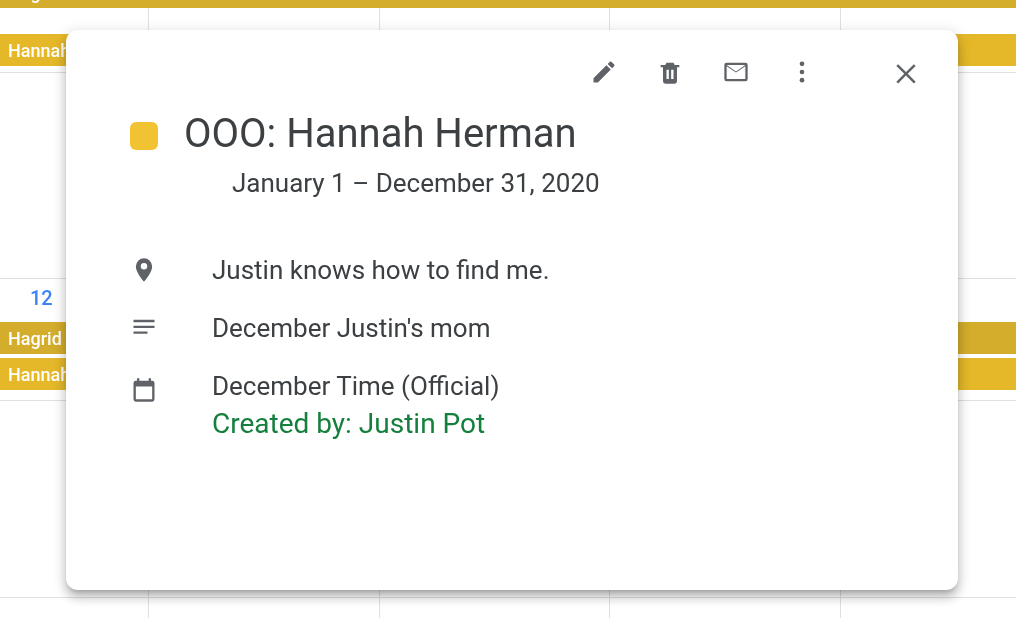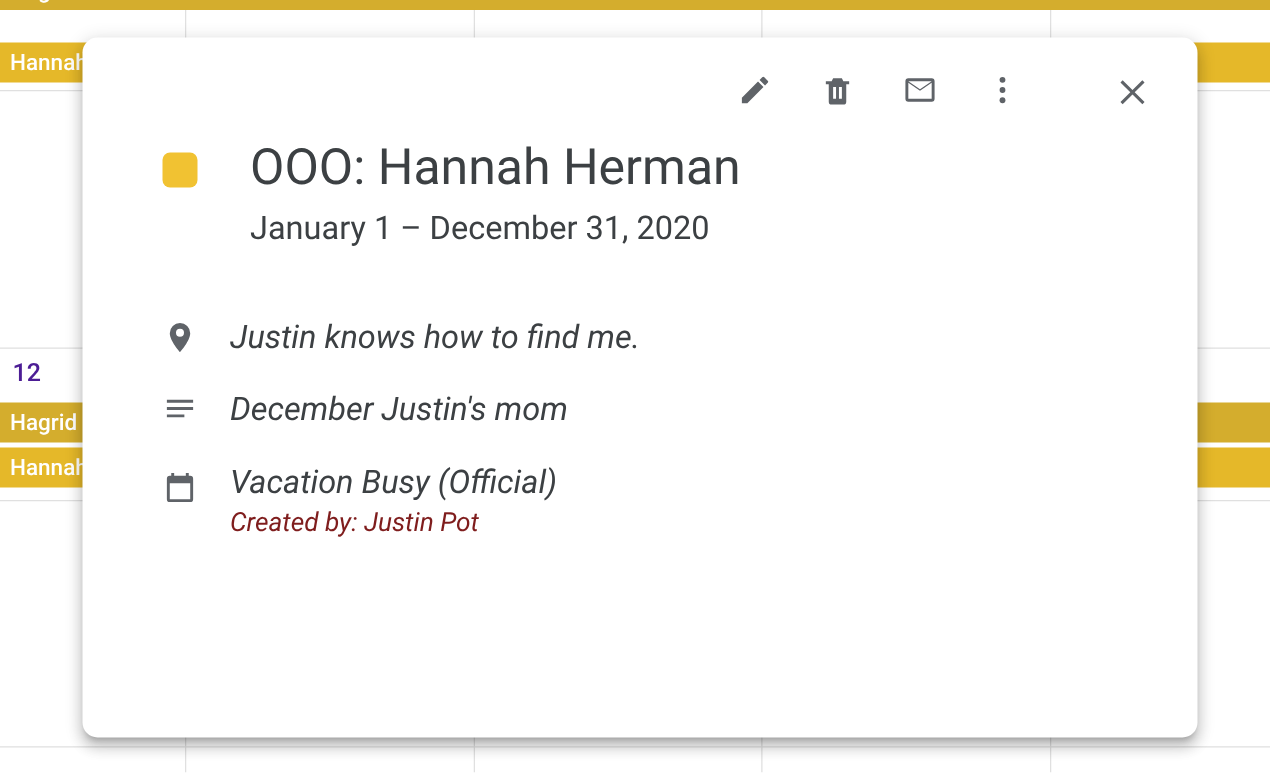--- a/index.html
+++ b/index.html
@@ -29,23 +29,23 @@
       align-items: center;
       padding: 0 8px;
       color: #fff;
       font-size: 18px;
       font-weight: 500;
       white-space: nowrap;
       overflow: hidden;
     }
     .time-label {
       position: absolute;
-      left: 10px;
+      left: 30px;
       font-size: 20px;
-      color: #4c1d95;
+      color: #3b82f6;
       font-weight: 500;
     }
     .popup {
       position: absolute;
       left: 66px;
       top: 30px;
       width: 892px;
       height: 560px;
       background: #fff;
       border-radius: 12px;
@@ -71,21 +71,21 @@
     }
     .icon-btn svg { width: 28px; height: 28px; fill: #5f6368; }
     .close-btn { margin-left: 38px; }
     .close-btn svg { width: 30px; height: 30px; }
 
     .popup-body { padding: 0 28px 0 56px; }
 
     .title-row {
       display: flex;
       align-items: flex-start;
-      gap: 42px;
+      gap: 26px;
       margin-top: 8px;
     }
     .color-chip {
       width: 28px;
       height: 28px;
       background: #f1c232;
       border-radius: 6px;
       margin-top: 12px;
       flex-shrink: 0;
     }
@@ -94,47 +94,47 @@
       font-size: 40px;
       color: #3c4043;
       font-weight: 400;
       line-height: 1.2;
       font-family: 'Google Sans', Roboto, Arial, sans-serif;
     }
     .event-date {
       font-size: 26px;
       color: #3c4043;
       margin-top: 10px;
+      margin-left: 48px;
     }
 
     .detail-row {
       display: flex;
       align-items: flex-start;
-      gap: 26px;
+      gap: 54px;
       margin-top: 32px;
-      font-style: italic;
     }
     .detail-row.tight { margin-top: 24px; }
     .detail-icon {
       width: 28px;
       display: flex;
       justify-content: center;
       flex-shrink: 0;
       color: #5f6368;
       padding-top: 2px;
     }
     .detail-icon svg { width: 28px; height: 28px; fill: #5f6368; }
     .detail-text {
       font-size: 26px;
       color: #3c4043;
       line-height: 1.3;
     }
     .detail-sub {
-      font-size: 21px;
-      color: #7f1d1d;
+      font-size: 28px;
+      color: #15803d;
       margin-top: 4px;
     }
   </style>
 </head>
 <body>
 
 <div class="calendar-bg">
   <div class="grid-lines">
     <div class="hline" style="top:72px"></div>
     <div class="hline" style="top:278px"></div>
@@ -230,19 +230,19 @@
       <div class="detail-text">December Justin's mom</div>
     </div>
 
     <div class="detail-row tight">
       <div class="detail-icon" style="padding-top:6px;">
         <svg viewBox="0 0 24 24">
             <path d="M19 4h-1V2h-2v2H8V2H6v2H5a2 2 0 0 0-2 2v14a2 2 0 0 0 2 2h14a2 2 0 0 0 2-2V6a2 2 0 0 0-2-2zm0 16H5V9h14v11z"></path>
           </svg>
       </div>
       <div>
-        <div class="detail-text">Vacation Busy (Official)</div>
+        <div class="detail-text">December Time (Official)</div>
         <div class="detail-sub">Created by: Justin Pot</div>
       </div>
     </div>
 
   </div>
 </div>
 
 </body></html>

